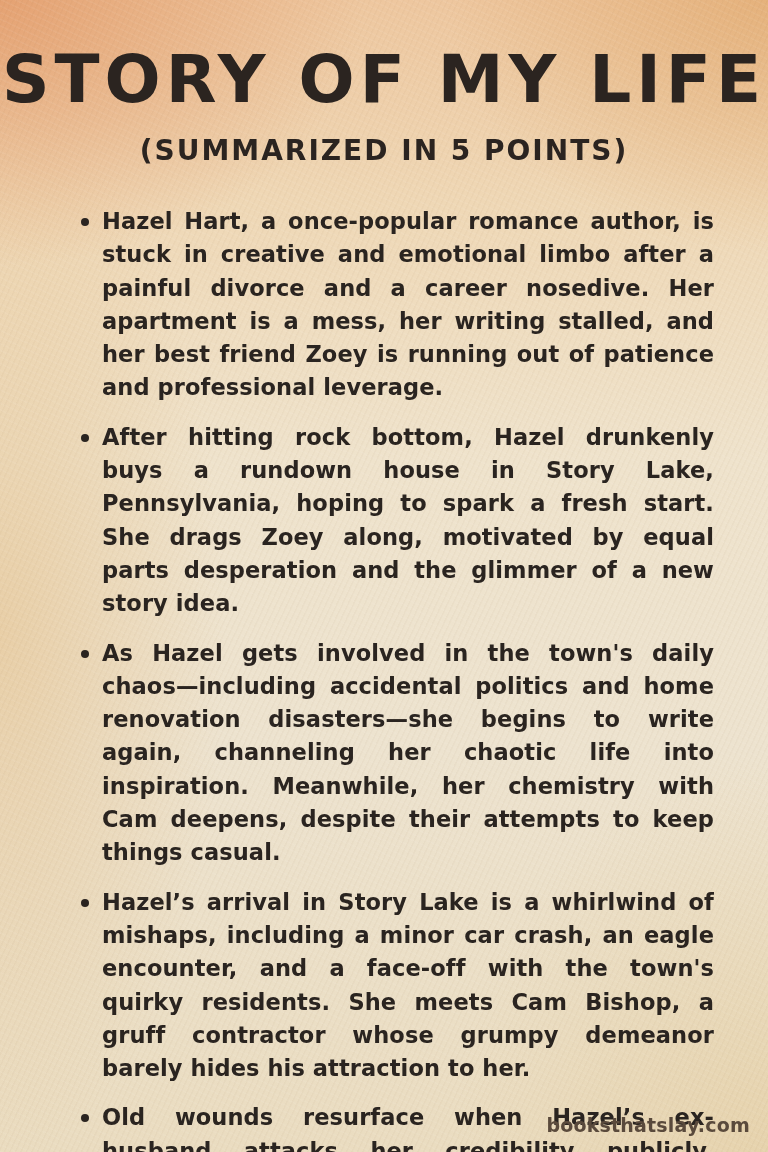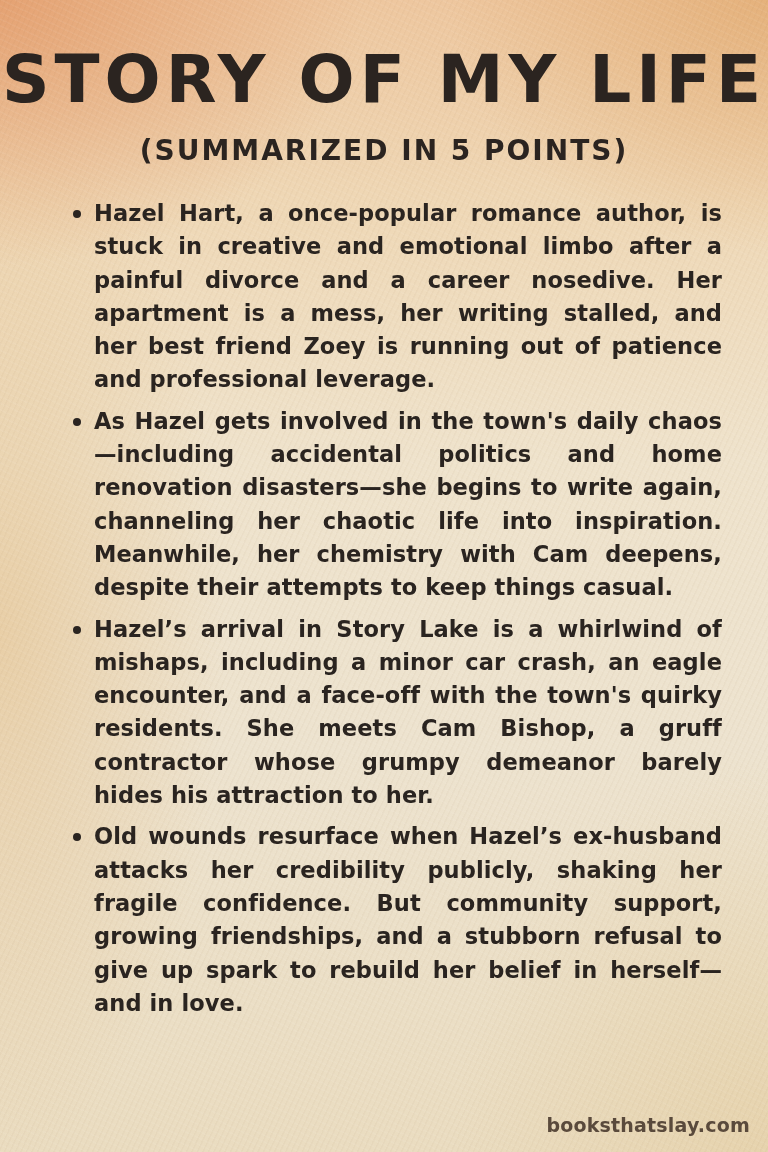--- a/index.html
+++ b/index.html
@@ -71,21 +71,21 @@
       position: absolute;
       top: 189px;
       left: 86px;
       width: 644px;
       margin: 0;
       padding: 0;
       list-style: none;
     }
     .summary-item {
       position: relative;
-      margin: 8px;
+      margin: 16px;
       padding: 0;
       font-family: "DejaVu Sans", sans-serif;
       font-weight: bold;
       font-size: 22.5px;
       line-height: 33.3px;
       text-align: justify;
       letter-spacing: 0.1px;
       color: #2a2420;
     }
     .bullet {
@@ -117,20 +117,24 @@
   <h1 class="title">STORY OF MY LIFE</h1>
   <h2 class="subtitle">(SUMMARIZED IN 5 POINTS)</h2>
 
   <ul class="summary-list">
     <li class="summary-item">
       <span class="bullet"></span>
       <span>Hazel Hart, a once-popular romance author, is stuck in creative and emotional limbo after a painful divorce and a career nosedive. Her apartment is a mess, her writing stalled, and her best friend Zoey is running out of patience and professional leverage.</span>
     </li>
     <li class="summary-item">
       <span class="bullet"></span>
+      <span>After hitting rock bottom, Hazel drunkenly buys a rundown house in Story Lake, Pennsylvania, hoping to spark a fresh start. She drags Zoey along, motivated by equal parts desperation and the glimmer of a new story idea.</span>
+    </li>
+    <li class="summary-item">
+      <span class="bullet"></span>
       <span>As Hazel gets involved in the town's daily chaos—including accidental politics and home renovation disasters—she begins to write again, channeling her chaotic life into inspiration. Meanwhile, her chemistry with Cam deepens, despite their attempts to keep things casual.</span>
     </li>
     <li class="summary-item">
       <span class="bullet"></span>
       <span>Hazel’s arrival in Story Lake is a whirlwind of mishaps, including a minor car crash, an eagle encounter, and a face-off with the town's quirky residents. She meets Cam Bishop, a gruff contractor whose grumpy demeanor barely hides his attraction to her.</span>
     </li>
     <li class="summary-item">
       <span class="bullet"></span>
       <span>Old wounds resurface when Hazel’s ex-husband attacks her credibility publicly, shaking her fragile confidence. But community support, growing friendships, and a stubborn refusal to give up spark to rebuild her belief in herself—and in love.</span>
     </li>

